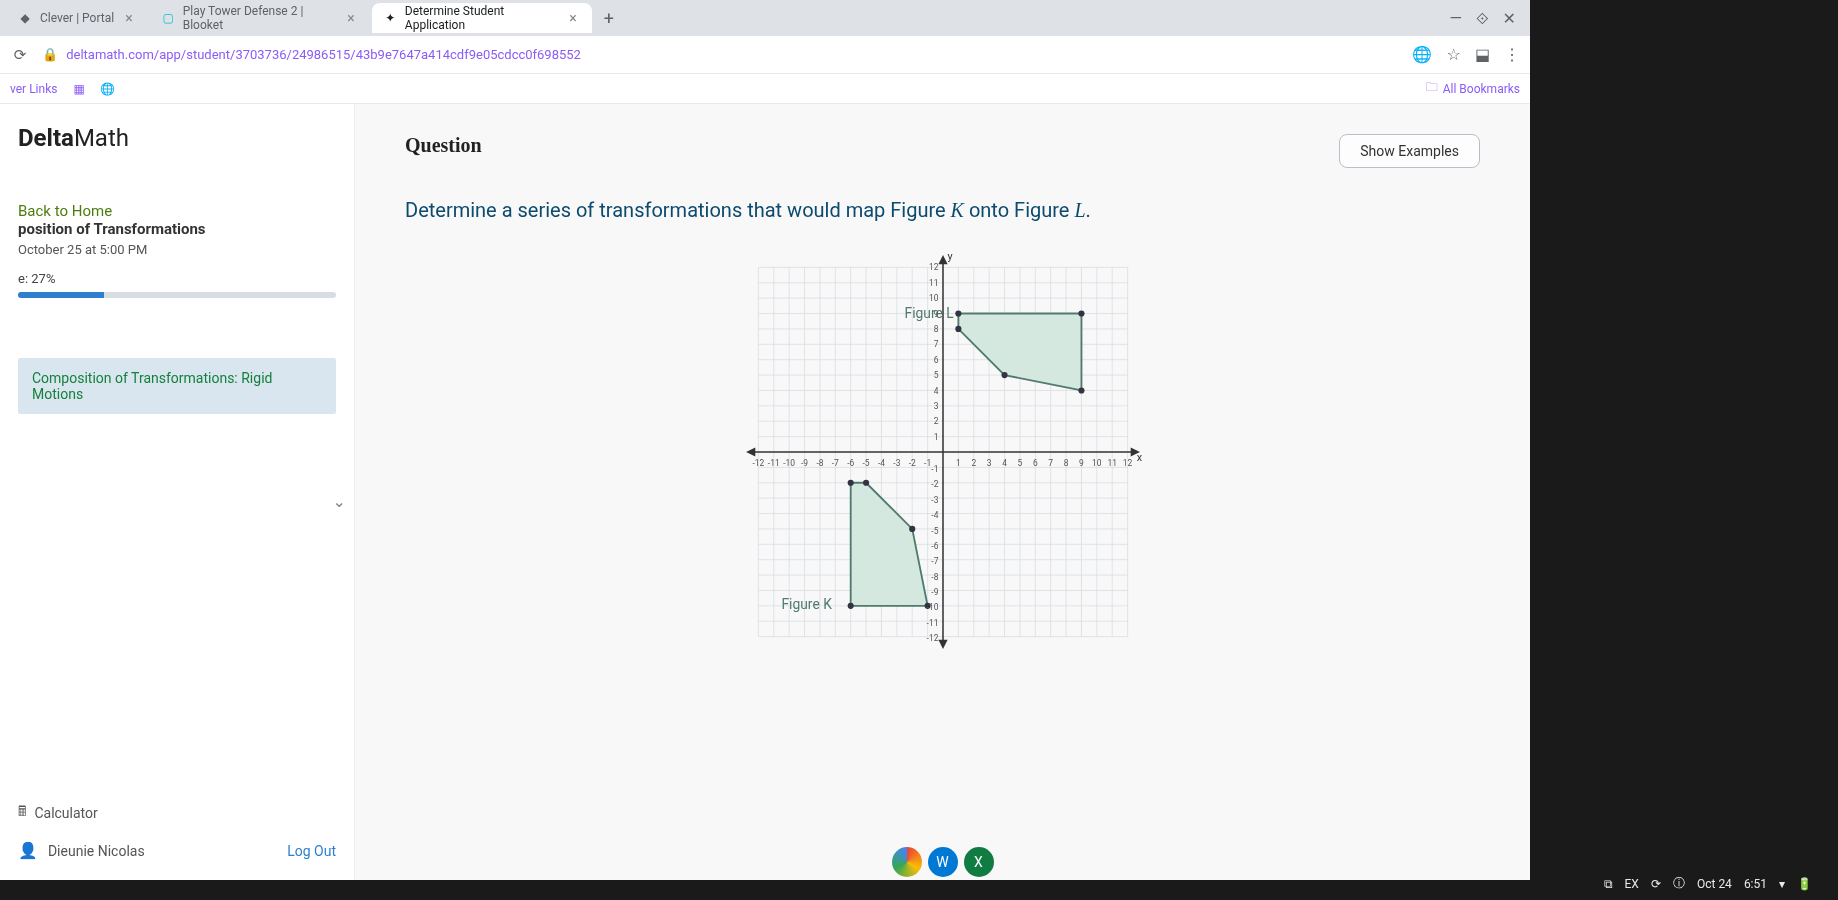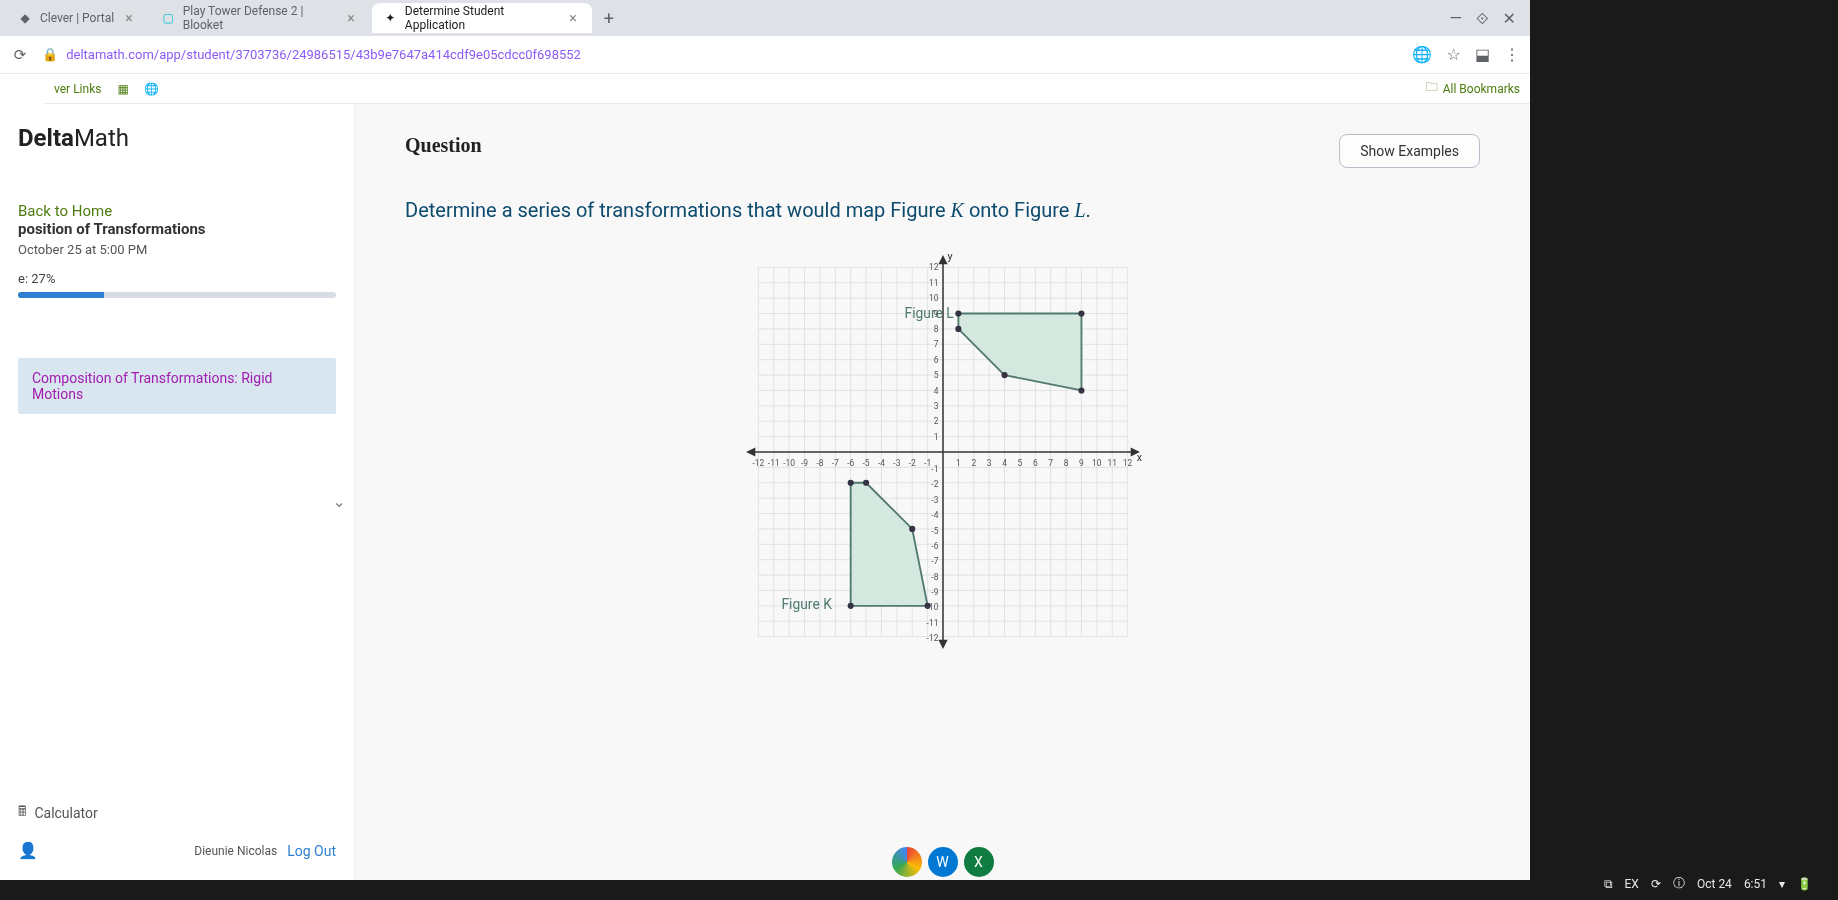--- a/index.html
+++ b/index.html
@@ -15,41 +15,41 @@
 .new-tab { color: #5f6368; font-size: 18px; padding: 0 10px; cursor: pointer; }
 .tab-bar-right { margin-left: auto; display: flex; gap: 14px; padding-right: 14px; color: #5f6368; align-items:center; }
 .tab-bar-right span { cursor: pointer; }
 
 .addr-bar { height: 38px; background: #fff; border-bottom: 1px solid #e8eaed; display: flex; align-items: center; padding: 0 10px; gap: 12px; }
 .nav-icon { color: #5f6368; width: 20px; text-align: center; cursor: pointer; font-size:15px; }
 .url-box { flex: 1; display: flex; align-items: center; gap: 8px; color: #5f6368; font-size: 13px; }
 .url-text { color: #8b5cf6; }
 .addr-right { display: flex; gap: 14px; align-items: center; color: #5f6368; }
 
-.bookmarks-bar { height: 30px; background: #fff; border-bottom: 1px solid #e8eaed; display: flex; align-items: center; padding: 0 10px; font-size: 12px; color: #4d7c0f; gap: 16px; margin-left: 44px; }
+.bookmarks-bar { height: 30px; background: #fff; border-bottom: 1px solid #e8eaed; display: flex; align-items: center; padding: 0 10px; font-size: 12px; color: #8b5cf6; gap: 16px; }
 .bm-item { display:flex; align-items:center; gap:5px; cursor:pointer; }
 .all-bm { margin-left: auto; display:flex;align-items:center;gap:5px; cursor:pointer; }
 
 .content { flex: 1; display: flex; background: #fafafa; overflow:hidden; }
 
 .sidebar { width: 355px; background: #fff; border-right: 1px solid #eee; padding: 20px 18px; display:flex; flex-direction:column; position:relative; }
 .logo { font-size: 24px; font-weight: 400; color: #222; margin-bottom: 50px; }
 .logo b { font-weight: 700; }
 .back-link { color: #4d7c0f; font-size: 15px; cursor:pointer; }
 .assignment-title { font-weight: 700; font-size: 15px; color: #333; margin-bottom: 4px; }
 .due-date { font-size: 13px; color: #555; margin-bottom: 14px; }
 .score-label { font-size: 13px; color: #444; margin-bottom: 6px; }
 .progress-outer { width: 100%; height: 6px; background: #d8dde3; border-radius: 3px; overflow:hidden; margin-bottom: 60px; }
 .progress-inner { height: 100%; background: #2f7fd1; }
-.topic-box { background: #d9e6ef; padding: 12px 14px; font-size: 14px; color: #a21caf; border-radius: 2px; }
+.topic-box { background: #d9e6ef; padding: 12px 14px; font-size: 14px; color: #15803d; border-radius: 2px; }
 
 .sidebar-bottom { margin-top: auto; }
 .calc-link { display:flex; align-items:center; gap:8px; color:#555; font-size:14px; padding:8px 0; cursor:pointer; }
 .user-row { display:flex; align-items:center; gap:10px; padding-top:8px; }
-.user-name { color:#555; font-size:12px; flex:1;text-align:right; }
+.user-name { color:#555; font-size:14px; flex:1; }
 .logout { color:#2f7fd1; font-size:14px; cursor:pointer; }
 .collapse-arrow { position:absolute; right:8px; top:50%; color:#888; cursor:pointer; }
 
 .main { flex:1; padding: 30px 50px; position:relative; background: #f8f8f8; }
 .question-header { display:flex; margin-bottom: 30px; }
 .q-title { font-family: Georgia, serif; font-size: 20px; font-weight: 700; color: #222; }
 .show-examples { margin-left:auto; border:1px solid #b8beca; background:#fdfdfd; padding:8px 20px; font-size:14px; color:#333; cursor:pointer; border-radius:8px; }
 .q-text { font-family: Georgia, serif; font-size: 20px; color: #0c4a6e; margin-bottom: 30px; }
 .math-var { font-style: italic; font-family: 'Times New Roman', serif; }
 

